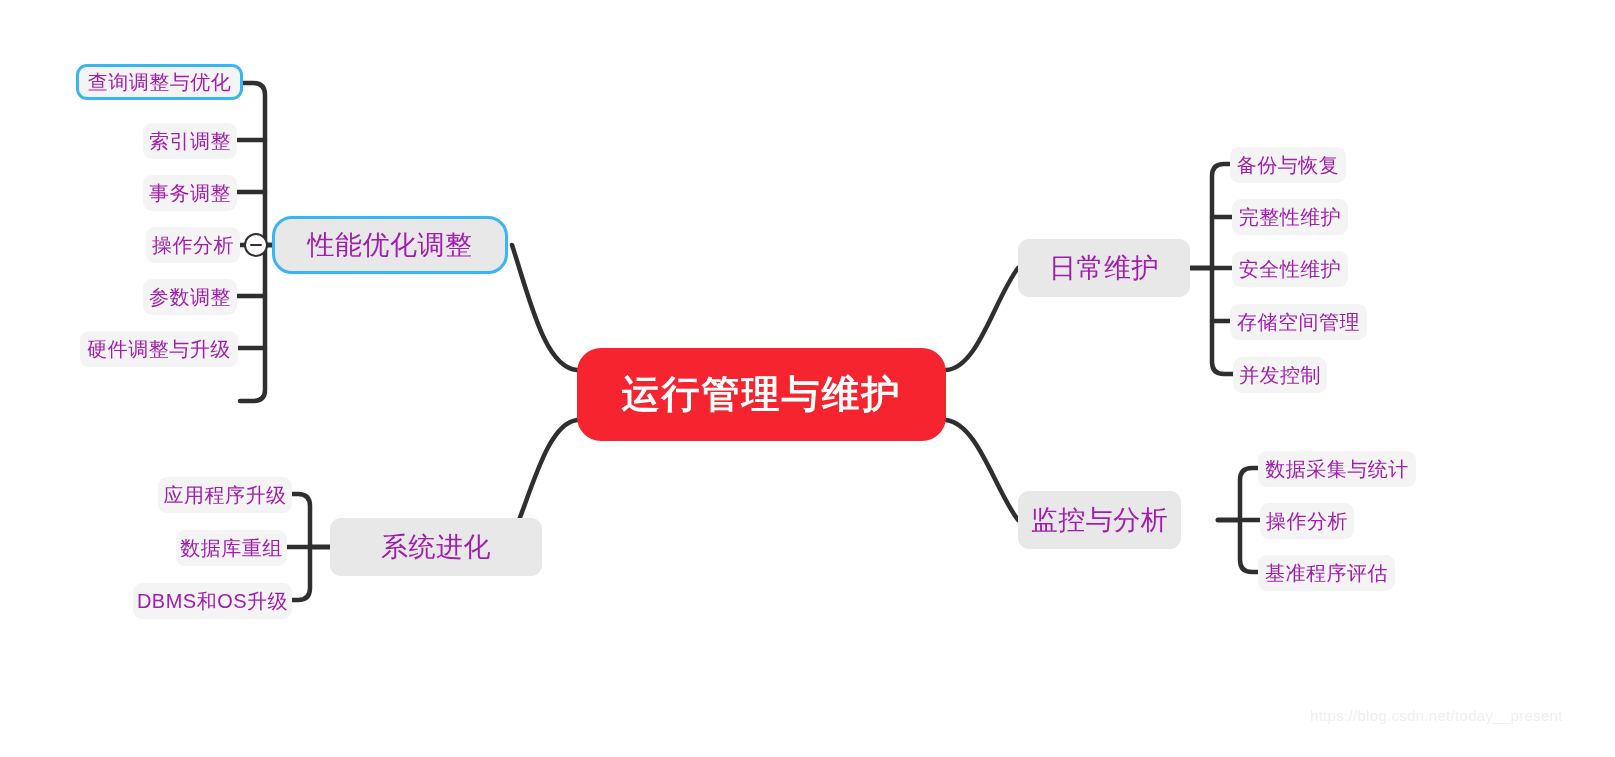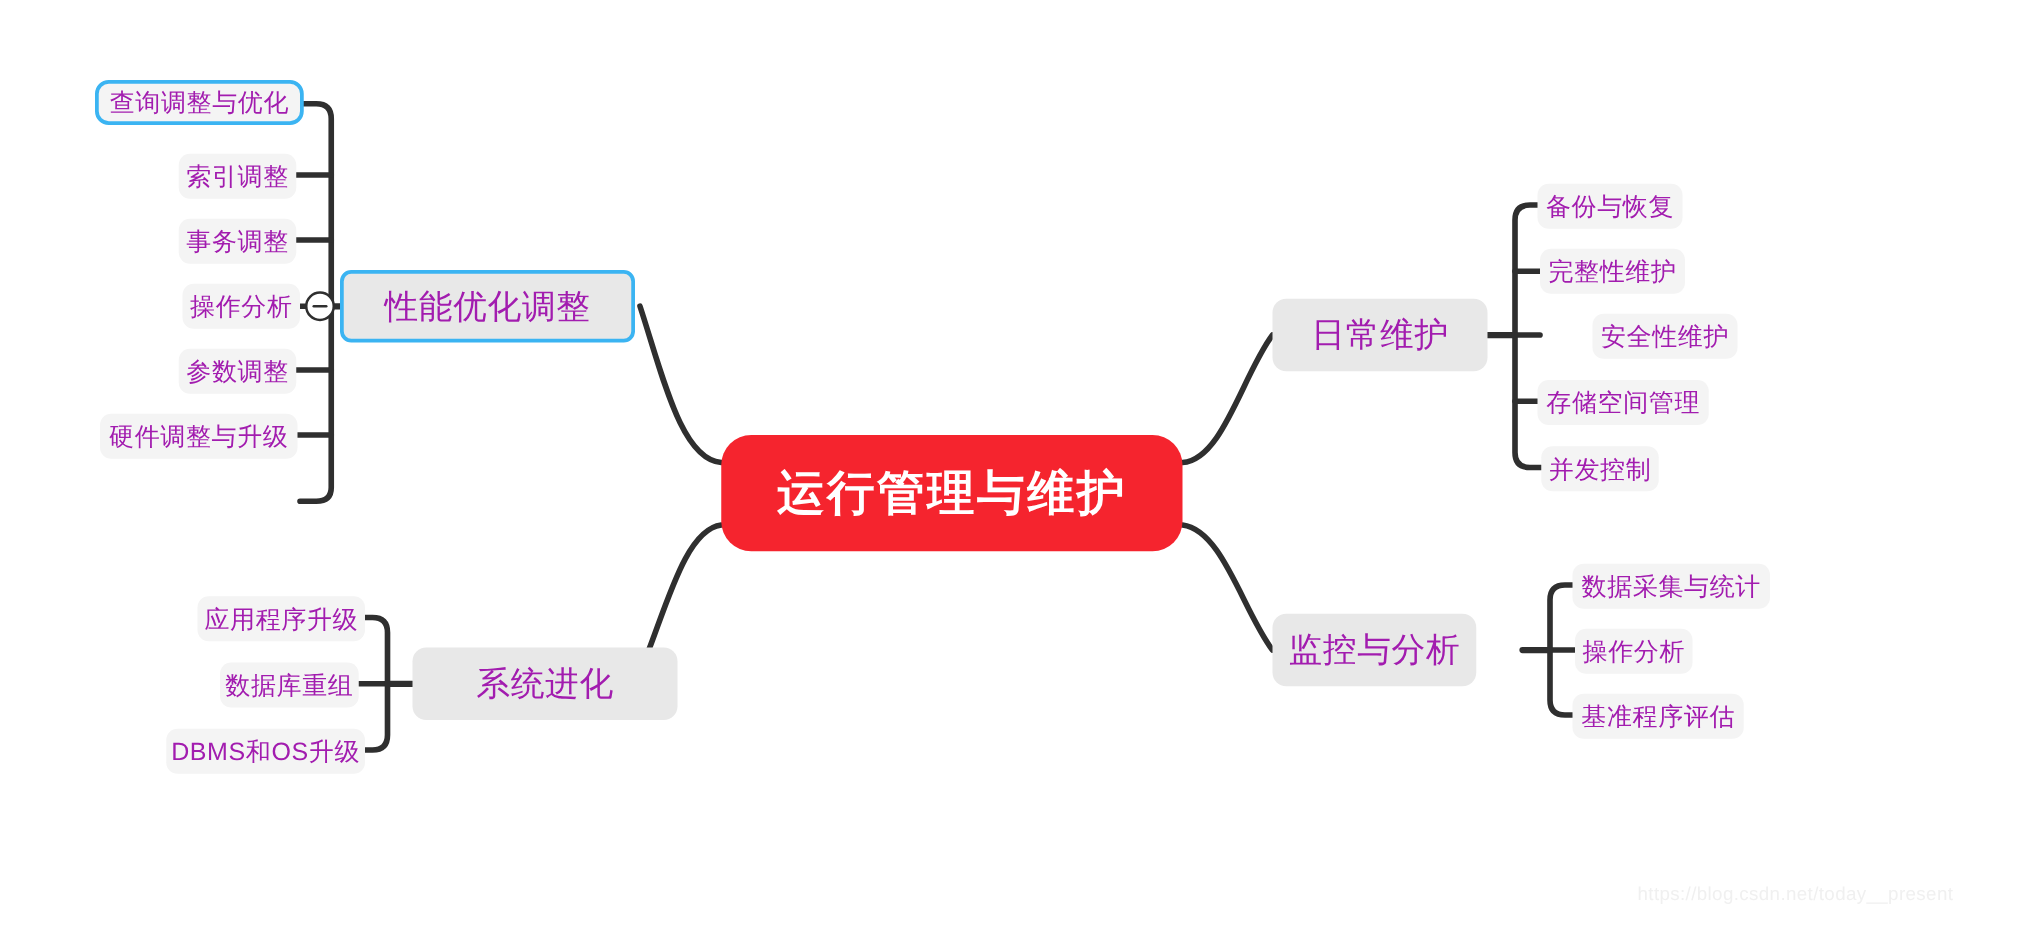--- a/index.html
+++ b/index.html
@@ -37,21 +37,21 @@
     background:#e8e8e8;
     font-size:27px;
     border-radius:11px;
     padding:0 22px;
     height:58px;
   }
 
   
   .selected{
     border:3px solid #3bb4f2;
-    border-radius:9px;
+    border-radius:20px;
   }
   .leaf.selected{border-radius:11px;}
 
   
   .root{
     background:#f5242e;
     color:#ffffff;
     font-size:38px;
     font-weight:bold;
     border-radius:24px;
@@ -143,21 +143,21 @@
   <div class="node branch" style="left:330px;top:518px;width:212px;">系统进化</div>
 
   <div class="node leaf" style="left:158px;top:477px;width:134px;">应用程序升级</div>
   <div class="node leaf" style="left:176px;top:530px;width:111px;">数据库重组</div>
   <div class="node leaf" style="left:133px;top:583px;width:159px;">DBMS和OS升级</div>
 
   <div class="node branch" style="left:1018px;top:239px;width:172px;">日常维护</div>
 
   <div class="node leaf" style="left:1230px;top:147px;width:116px;">备份与恢复</div>
   <div class="node leaf" style="left:1232px;top:199px;width:116px;">完整性维护</div>
-  <div class="node leaf" style="left:1232px;top:251px;width:116px;margin-left:42px;">安全性维护</div>
+  <div class="node leaf" style="left:1232px;top:251px;width:116px;">安全性维护</div>
   <div class="node leaf" style="left:1230px;top:304px;width:137px;">存储空间管理</div>
   <div class="node leaf" style="left:1233px;top:357px;width:94px;">并发控制</div>
 
   <div class="node branch" style="left:1018px;top:491px;width:163px;text-align:right;">监控与分析</div>
 
   <div class="node leaf" style="left:1258px;top:451px;width:158px;">数据采集与统计</div>
   <div class="node leaf" style="left:1260px;top:503px;width:94px;">操作分析</div>
   <div class="node leaf" style="left:1258px;top:555px;width:137px;">基准程序评估</div>
 
   <div class="watermark" style="left:1310px;top:707px;">https://blog.csdn.net/today__present</div>

